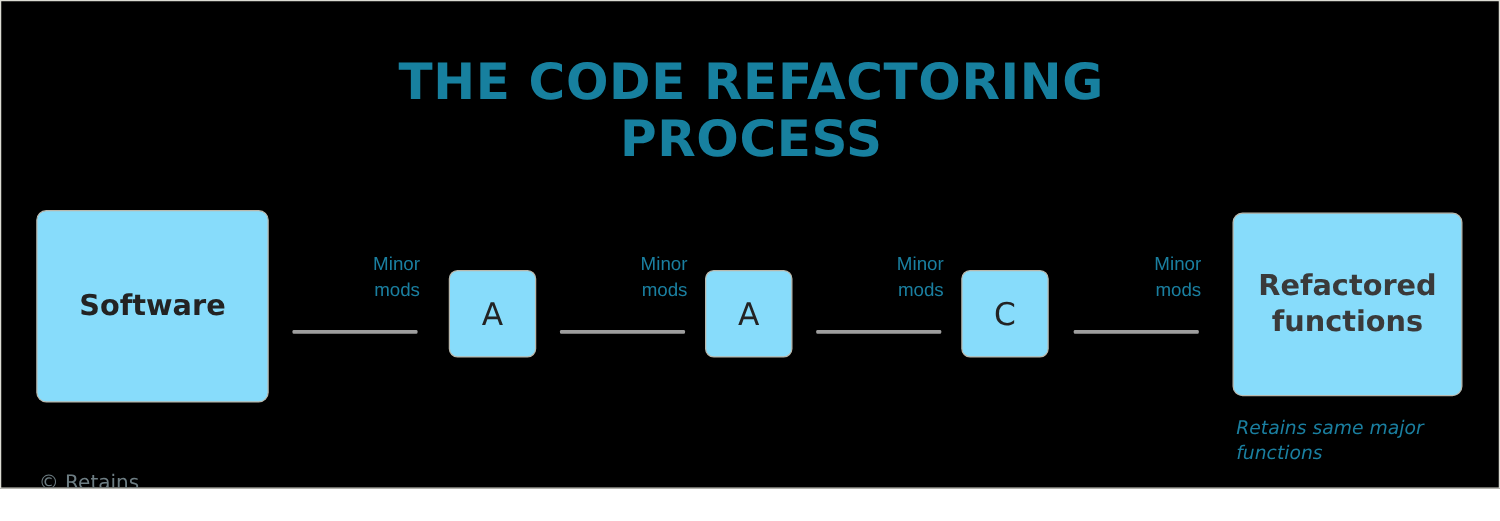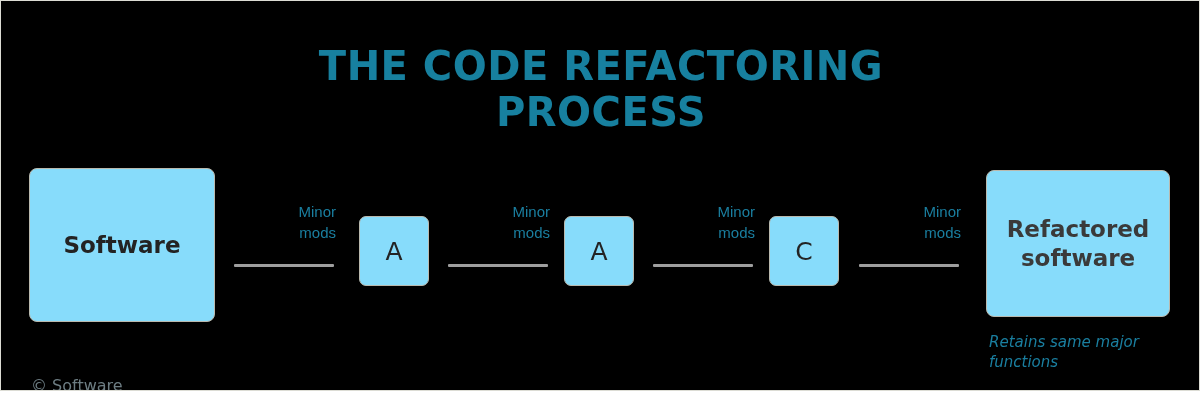--- a/index.html
+++ b/index.html
@@ -186,21 +186,21 @@
   </div>
 
   <div class="connector" id="connector-3">
     <div class="conn-label">Minor
 mods</div>
     <div class="conn-line"></div>
   </div>
 
   <div class="bigbox" id="box-refactored">
     <span>Refactored
-software</span>
+functions</span>
   </div>
 
   <div id="caption-refactored">Retains same major
 functions</div>
 
-  <div id="watermark">© Software</div>
+  <div id="watermark">© Retains</div>
 
 </div>
 
 </body></html>

